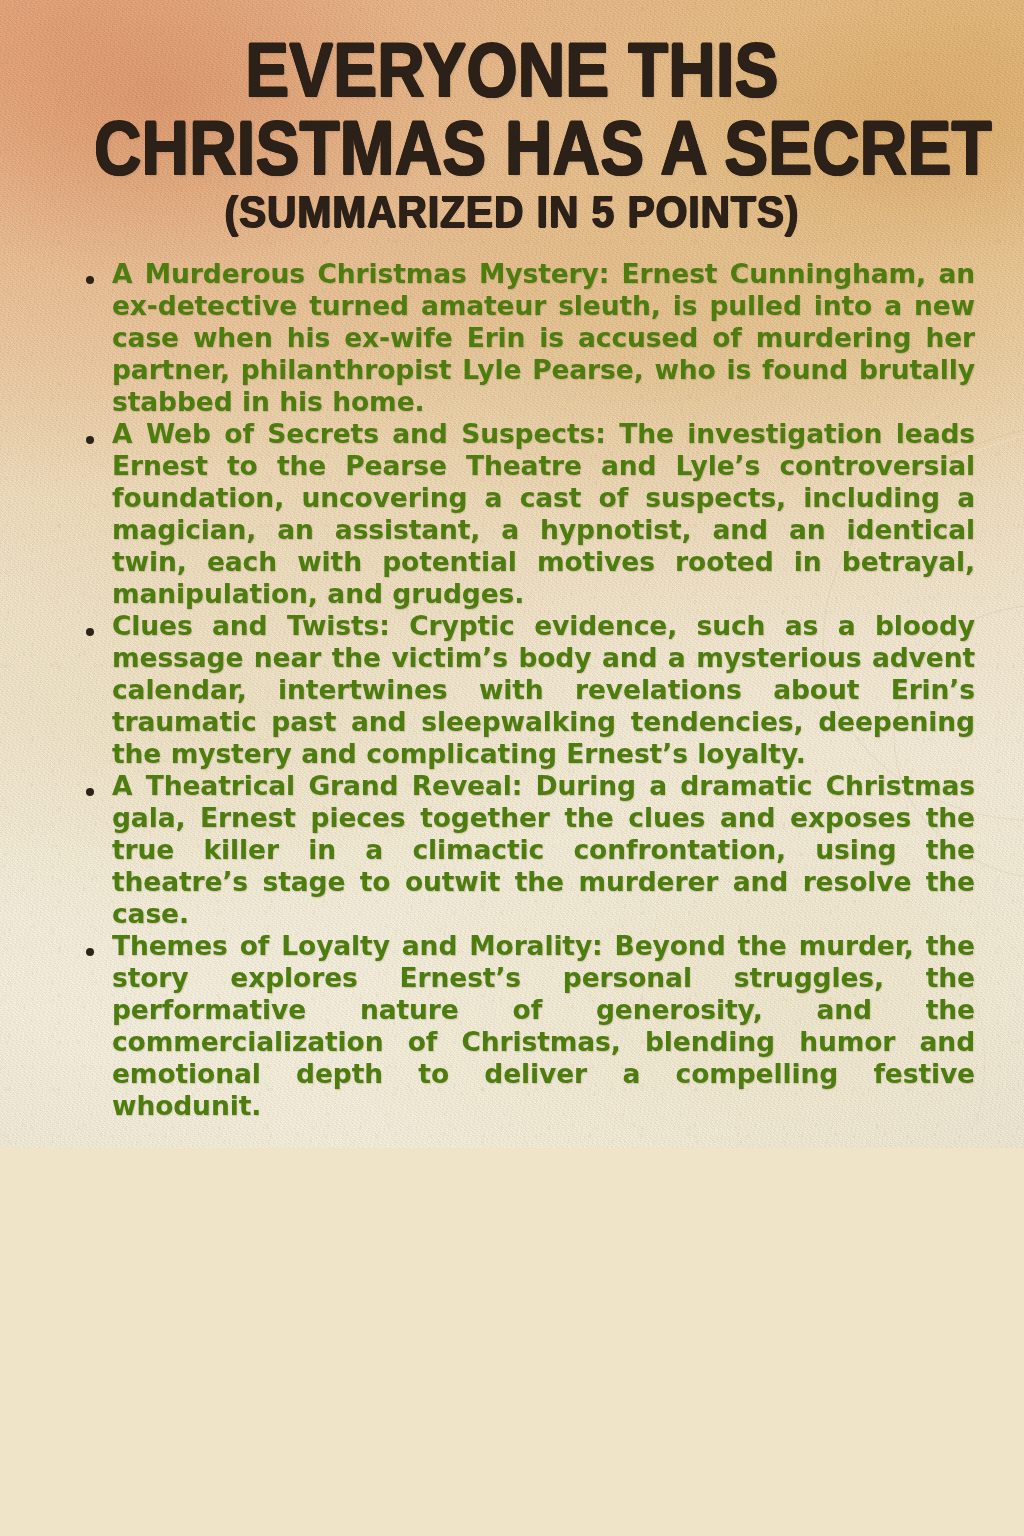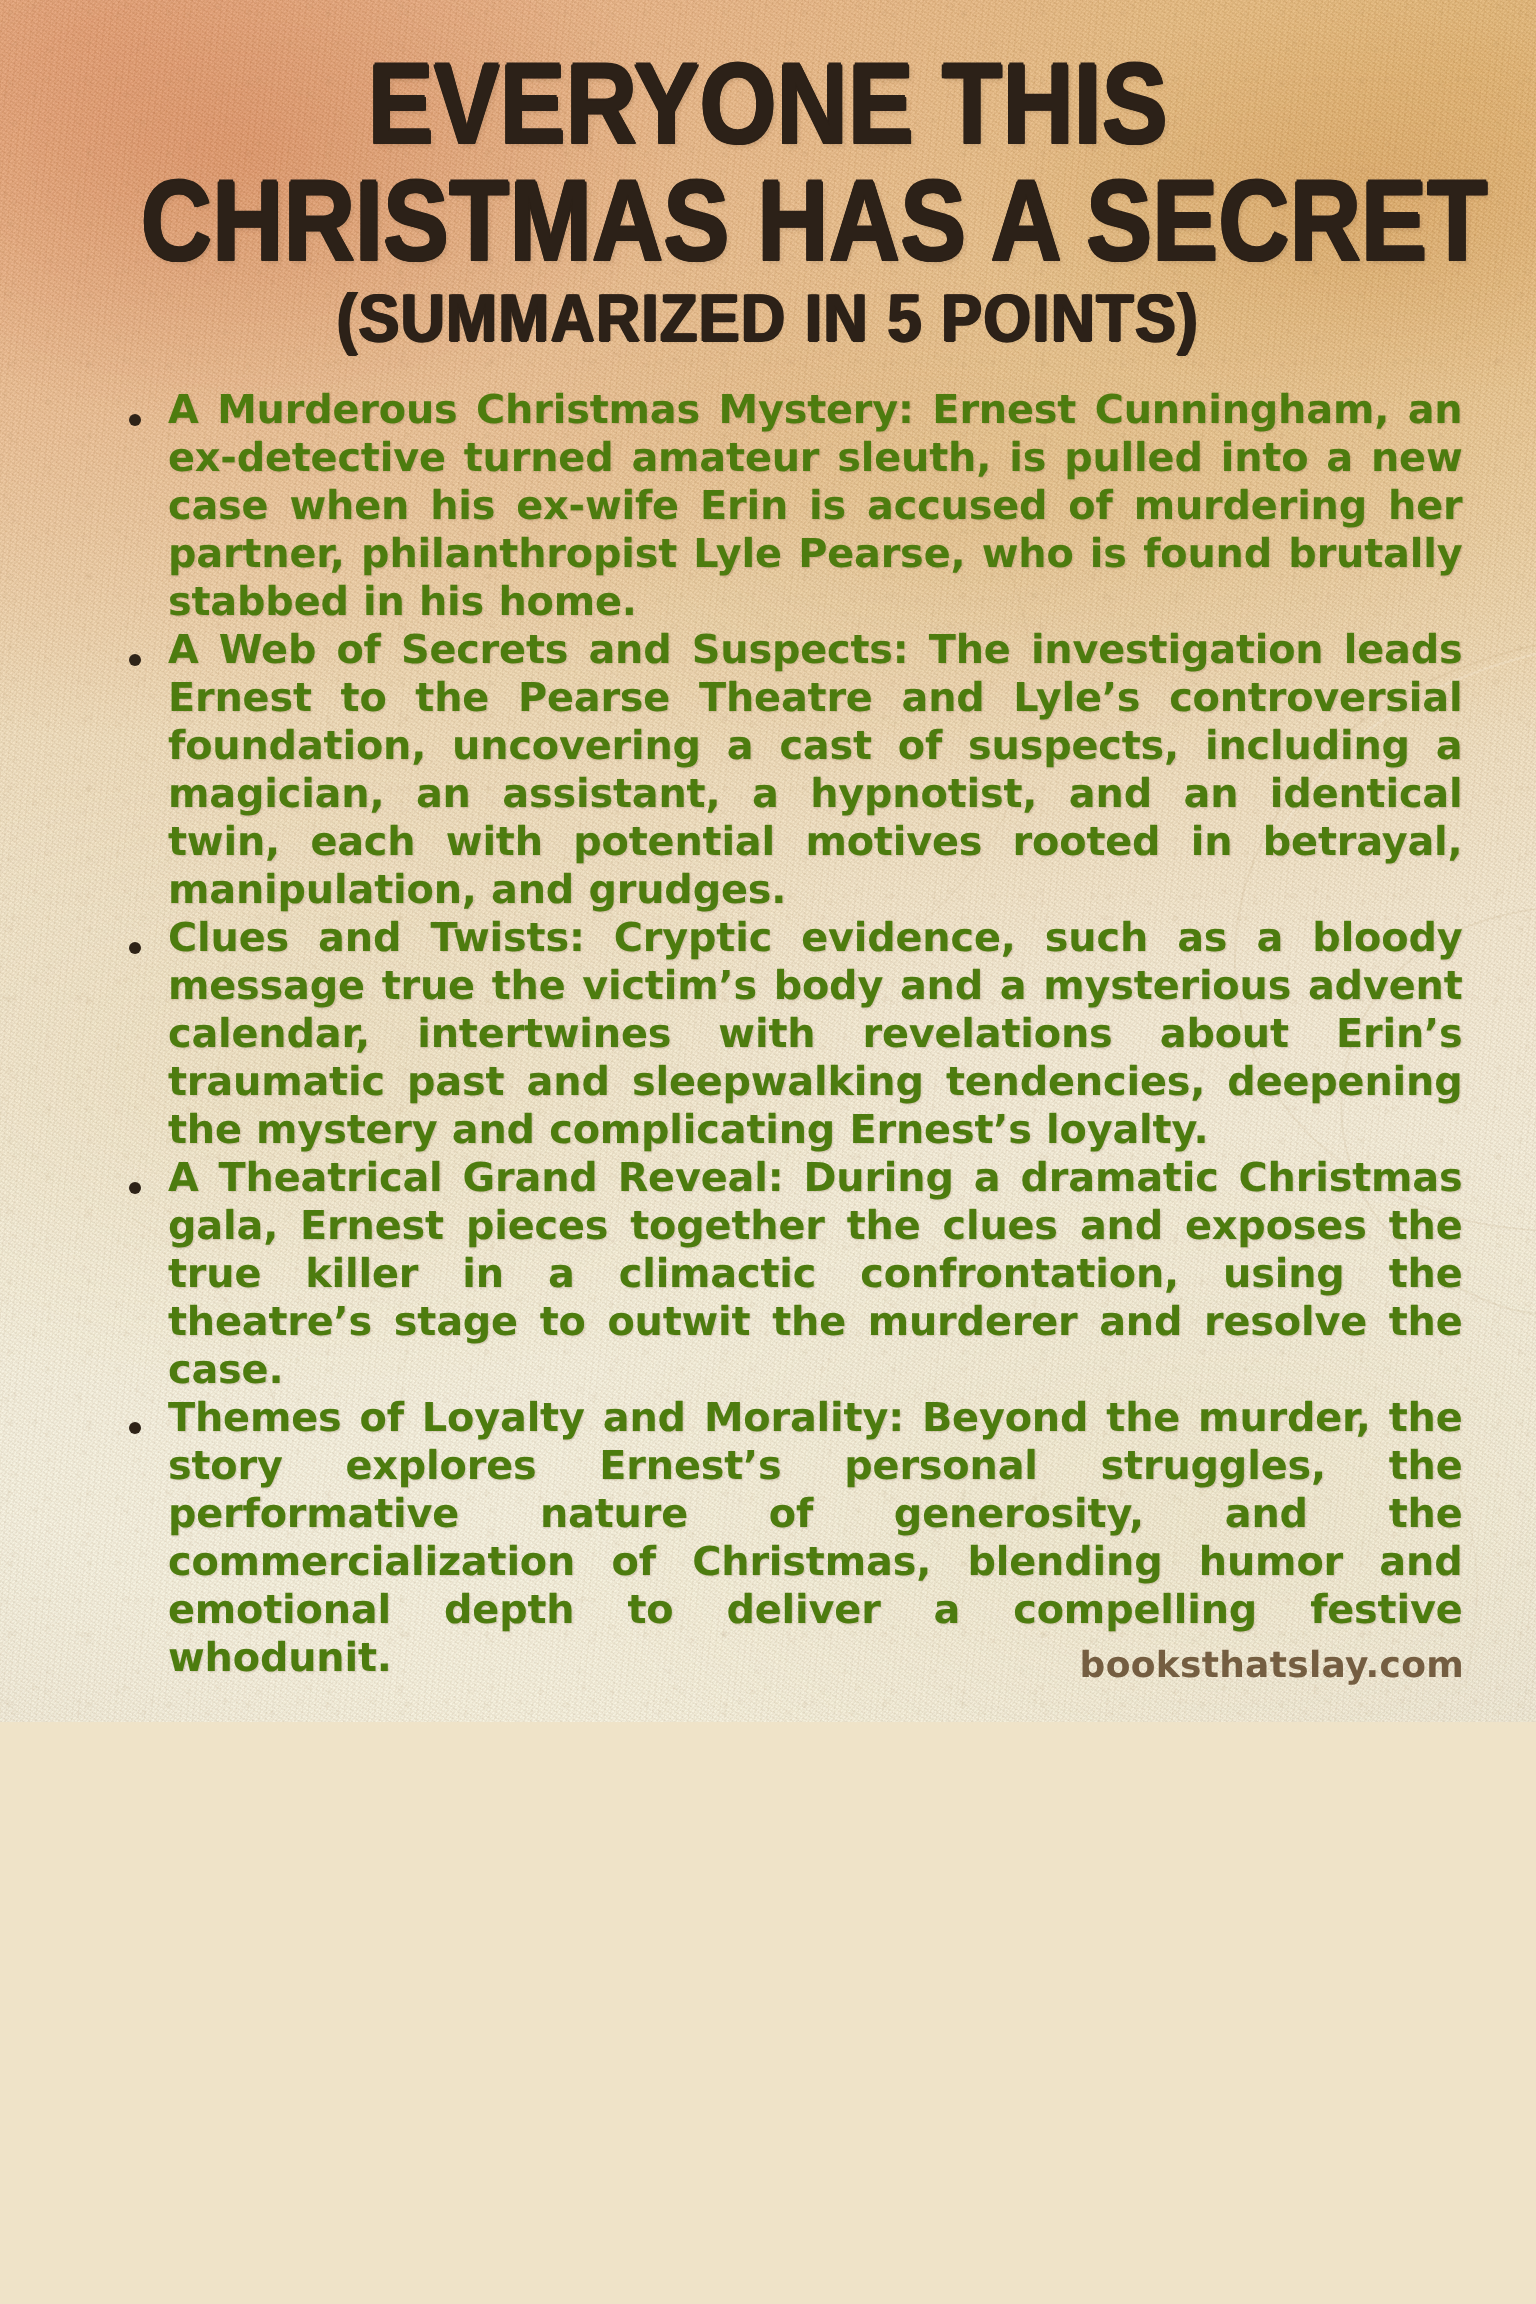--- a/index.html
+++ b/index.html
@@ -286,29 +286,28 @@
       <li class="point">
         <span class="point-marker"></span>
         <span class="point-text">A Murderous Christmas Mystery: Ernest Cunningham, an ex-detective turned amateur sleuth, is pulled into a new case when his ex-wife Erin is accused of murdering her partner, philanthropist Lyle Pearse, who is found brutally stabbed in his home.</span>
       </li>
       <li class="point">
         <span class="point-marker"></span>
         <span class="point-text">A Web of Secrets and Suspects: The investigation leads Ernest to the Pearse Theatre and Lyle’s controversial foundation, uncovering a cast of suspects, including a magician, an assistant, a hypnotist, and an identical twin, each with potential motives rooted in betrayal, manipulation, and grudges.</span>
       </li>
       <li class="point">
         <span class="point-marker"></span>
-        <span class="point-text">Clues and Twists: Cryptic evidence, such as a bloody message true the victim’s body and a mysterious advent calendar, intertwines with revelations about Erin’s traumatic past and sleepwalking tendencies, deepening the mystery and complicating Ernest’s loyalty.</span>
+        <span class="point-text">Clues and Twists: Cryptic evidence, such as a bloody message near the victim’s body and a mysterious advent calendar, intertwines with revelations about Erin’s traumatic past and sleepwalking tendencies, deepening the mystery and complicating Ernest’s loyalty.</span>
       </li>
       <li class="point">
         <span class="point-marker"></span>
         <span class="point-text">A Theatrical Grand Reveal: During a dramatic Christmas gala, Ernest pieces together the clues and exposes the true killer in a climactic confrontation, using the theatre’s stage to outwit the murderer and resolve the case.</span>
       </li>
       <li class="point">
         <span class="point-marker"></span>
         <span class="point-text">Themes of Loyalty and Morality: Beyond the murder, the story explores Ernest’s personal struggles, the performative nature of generosity, and the commercialization of Christmas, blending humor and emotional depth to deliver a compelling festive whodunit.</span>
       </li>
     </ul>
 
   </div>
 
-  <div class="watermark">booksthatslay.com</div>
 
 </div>
 
 </body></html>

